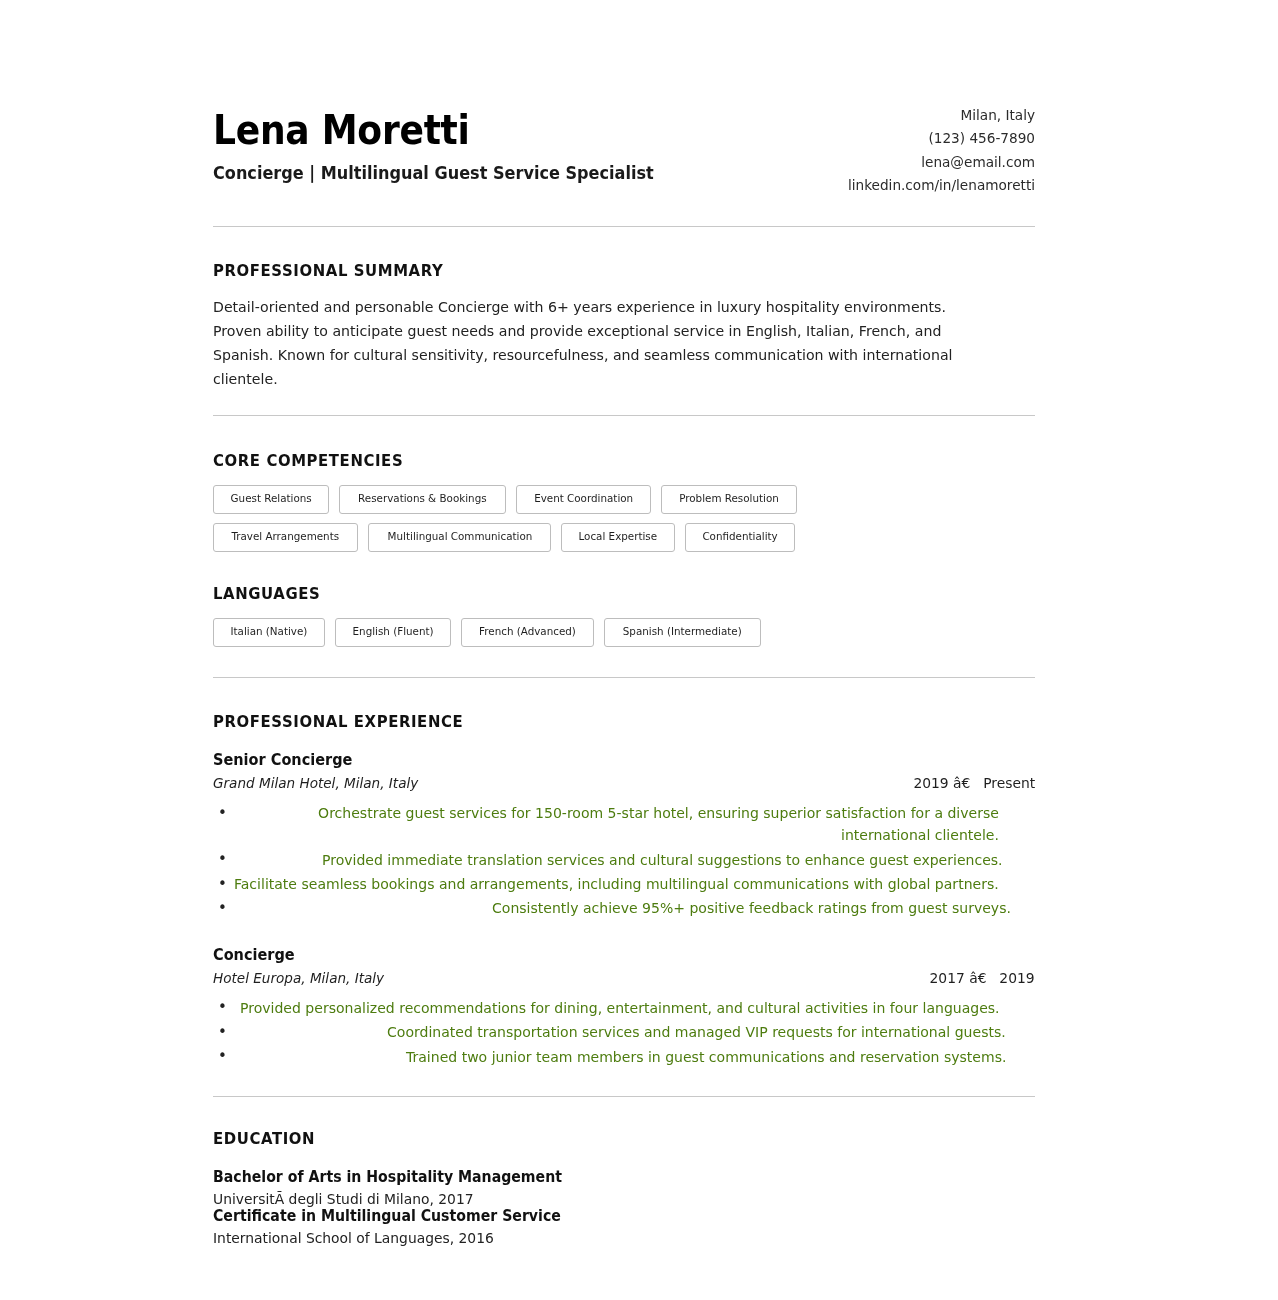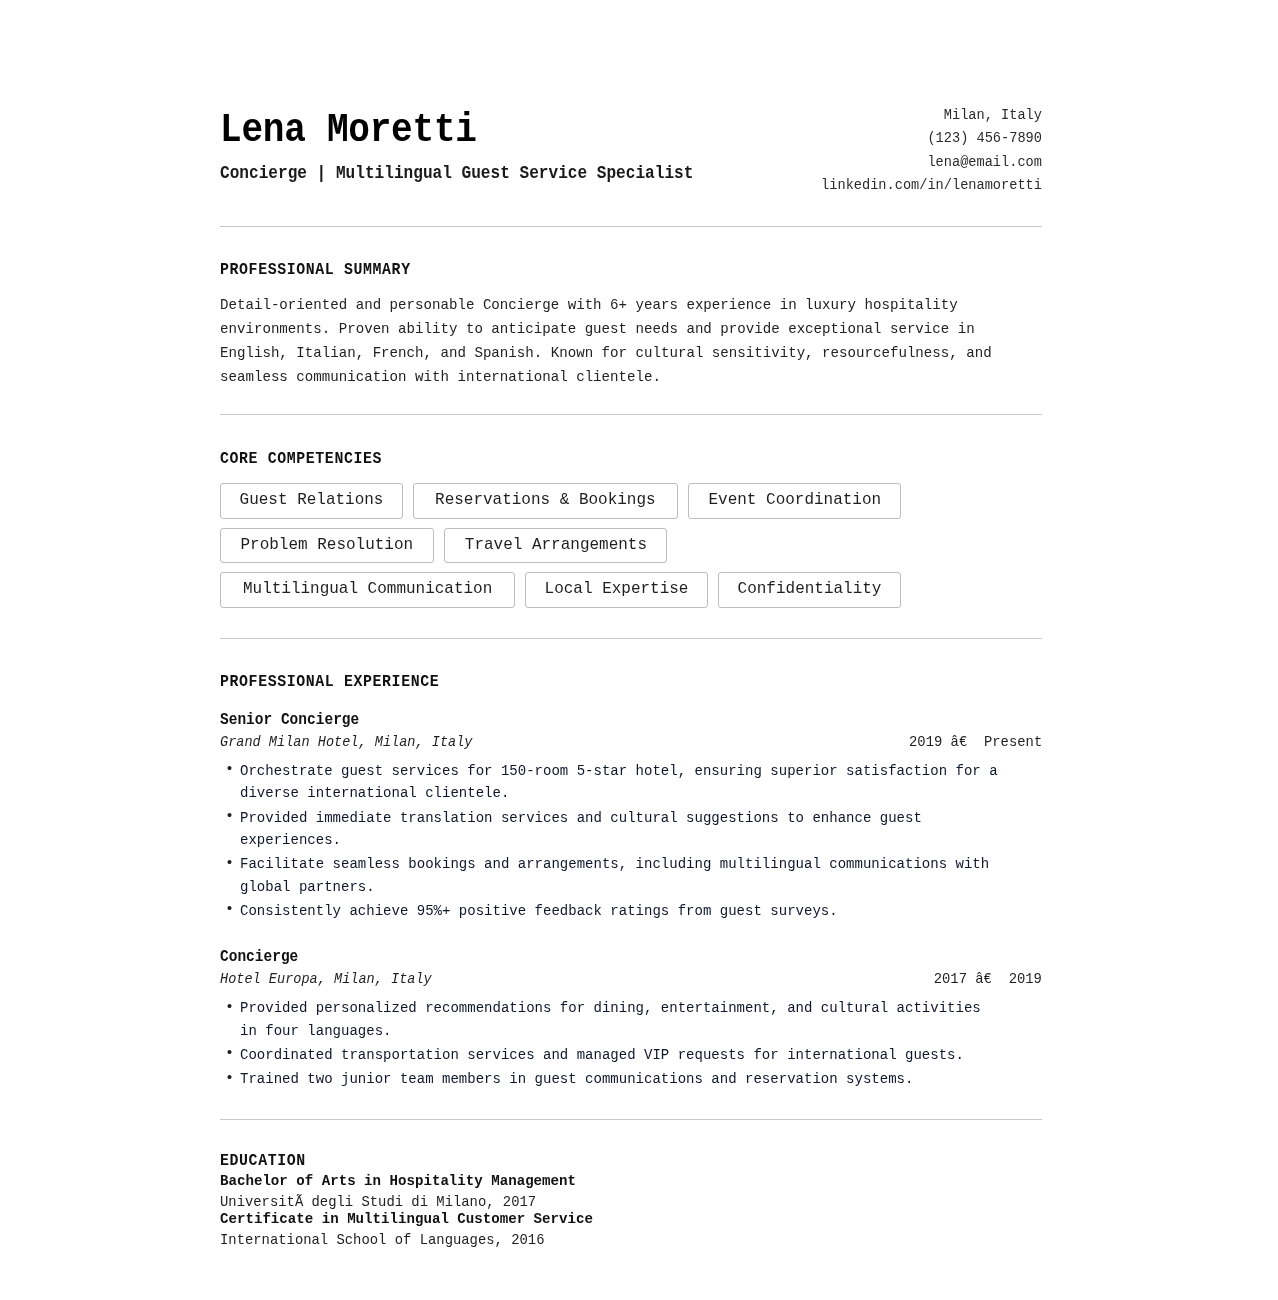--- a/index.html
+++ b/index.html
@@ -19,24 +19,23 @@
 
   .page {
     width: 1278px;
     height: 1300px;
     position: relative;
     padding: 0;
   }
 
   .content {
     position: absolute;
-    left: 220px;
+    left: 213px;
     top: 0;
     width: 822px;
-    font-family: Liberation Mono, monospace;
   }
 
   
   .header {
     display: flex;
     align-items: flex-start;
     justify-content: space-between;
     padding-top: 100px;
   }
 
@@ -120,21 +119,21 @@
     flex-wrap: wrap;
     gap: 9px 10px;
     max-width: 730px;
   }
   .chips.lang-chips { max-width: 700px; }
 
   .chip {
     border: 1px solid #bdbdbd;
     border-radius: 3px;
     padding: 7px 14px 8px;
-    font-size: 17px;
+    font-size: 11px;
     color: #1f1f1f;
     background: #fff;
     line-height: 1.1;
     white-space: nowrap;
   }
   .chip span {
     display: inline-block;
     transform: scaleX(0.94);
     transform-origin: center;
   }
@@ -176,40 +175,41 @@
 
   .bullets {
     margin-top: 10px;
     list-style: none;
   }
   .bullets li {
     position: relative;
     padding-left: 20px;
     font-size: 14.7px;
     line-height: 1.52;
-    color: #0f172a;
+    color: #4d7c0f;
     margin-bottom: 2px;
+    text-align: right;
   }
   .bullets li::before {
     content: "\2022";
     position: absolute;
     left: 5px;
     top: -0.5px;
     font-size: 15px;
     color: #222;
   }
   .bullets li .btxt {
     display: inline-block;
     transform: scaleX(0.955);
     transform-origin: left top;
   }
 
   
   .edu { }
-  .edu.first { margin-top: 2px; }
+  .edu.first { margin-top: 20px; }
 
   .edu-degree {
     font-size: 15.2px;
     font-weight: 700;
     color: #111;
     transform: scaleX(0.93);
     transform-origin: left center;
   }
   .edu-school {
     margin-top: 4px;
@@ -254,20 +254,29 @@
         <div class="chip"><span>Reservations &amp; Bookings</span></div>
         <div class="chip"><span>Event Coordination</span></div>
         <div class="chip"><span>Problem Resolution</span></div>
         <div class="chip"><span>Travel Arrangements</span></div>
         <div class="chip"><span>Multilingual Communication</span></div>
         <div class="chip"><span>Local Expertise</span></div>
         <div class="chip"><span>Confidentiality</span></div>
       </div>
     </div>
 
+    <div class="section">
+      <div class="section-title s-languages">LANGUAGES</div>
+      <div class="chips lang-chips">
+        <div class="chip"><span>Italian (Native)</span></div>
+        <div class="chip"><span>English (Fluent)</span></div>
+        <div class="chip"><span>French (Advanced)</span></div>
+        <div class="chip"><span>Spanish (Intermediate)</span></div>
+      </div>
+    </div>
 
     <div class="rule r-languages"></div>
 
     <div class="section">
       <div class="section-title s-experience">PROFESSIONAL EXPERIENCE</div>
 
       <div class="job first">
         <div class="job-title">Senior Concierge</div>
         <div class="job-meta">
           <div class="job-company">Grand Milan Hotel, Milan, Italy</div>

